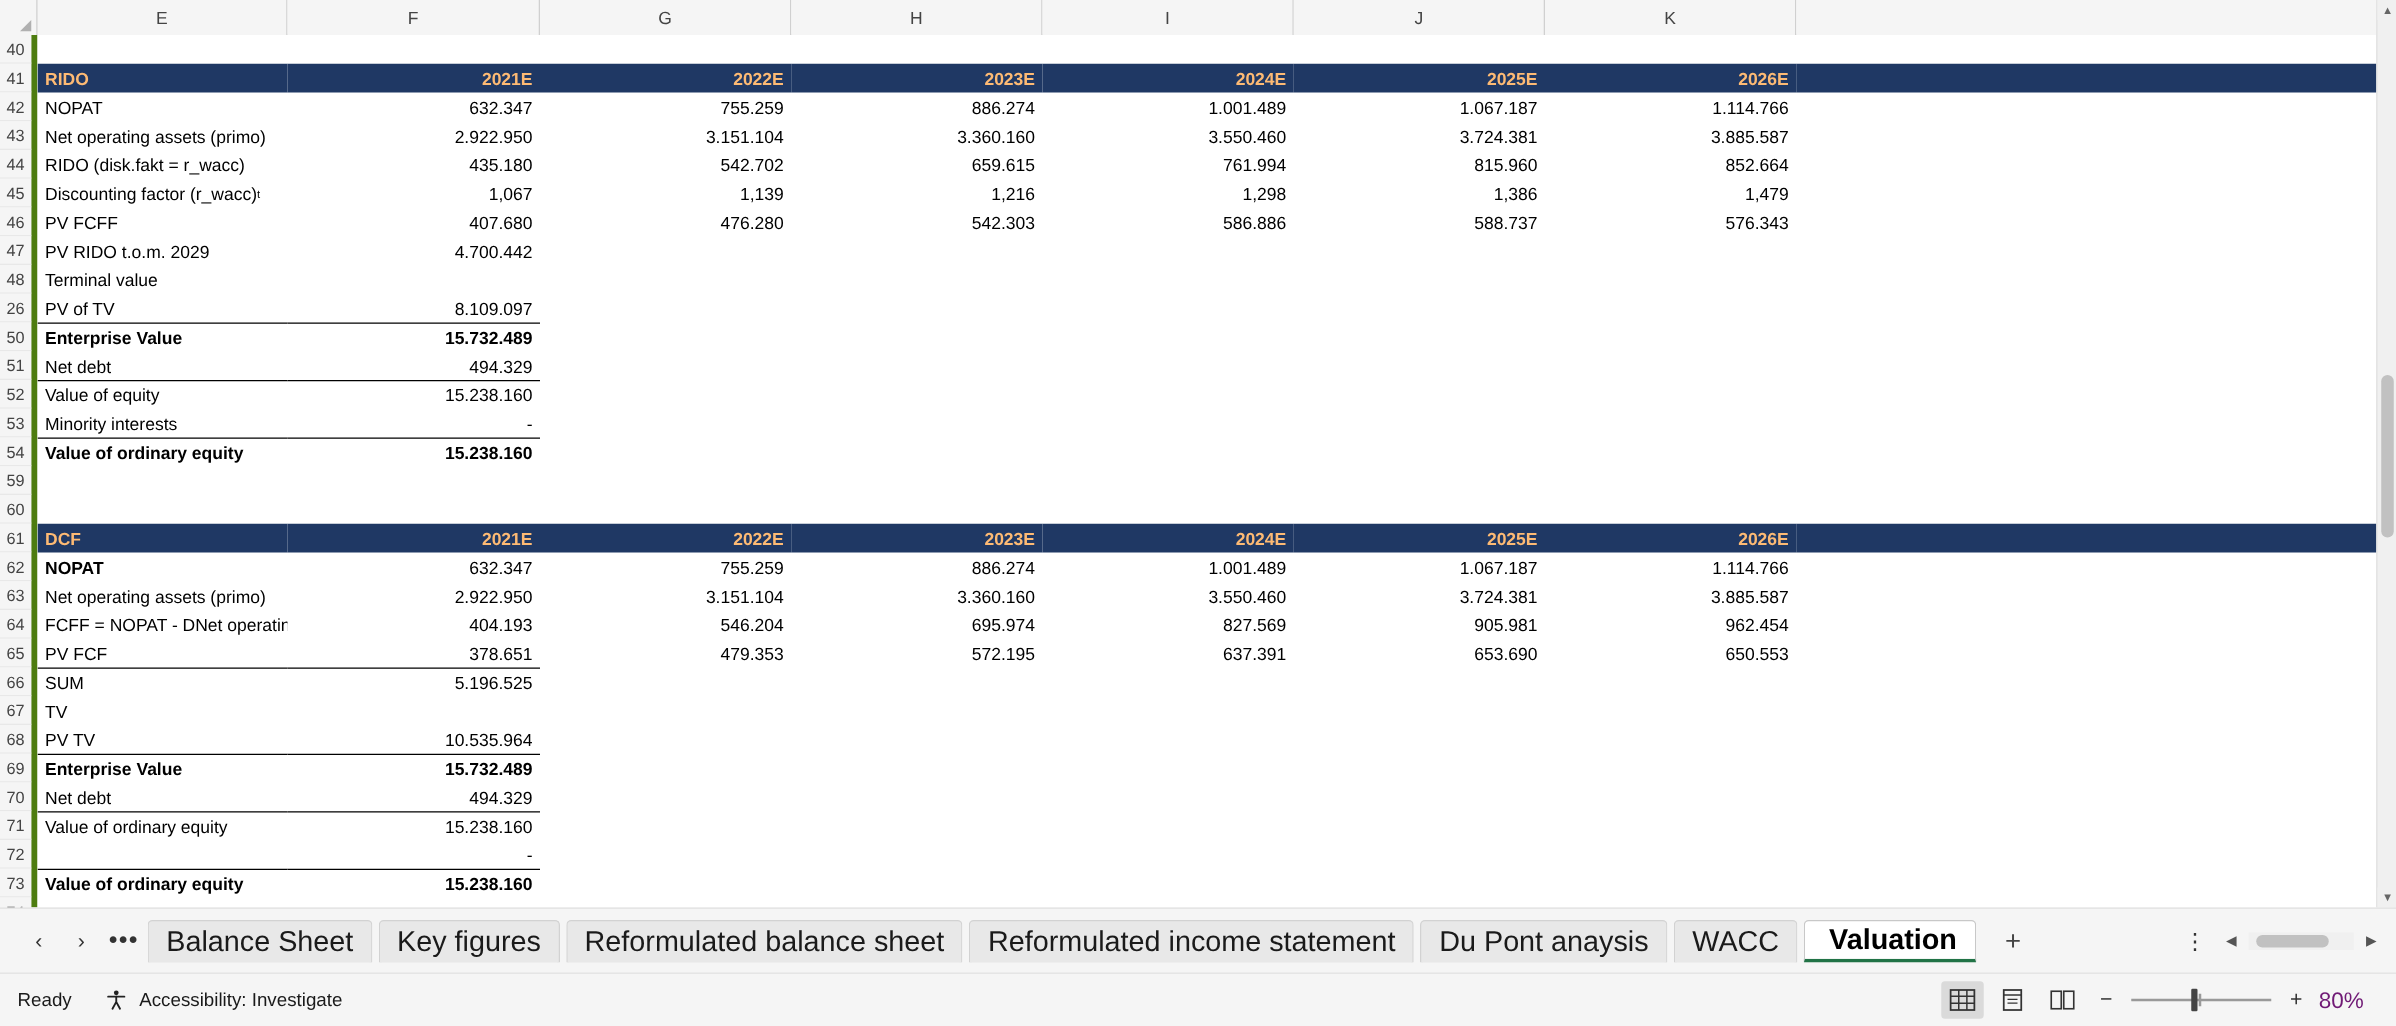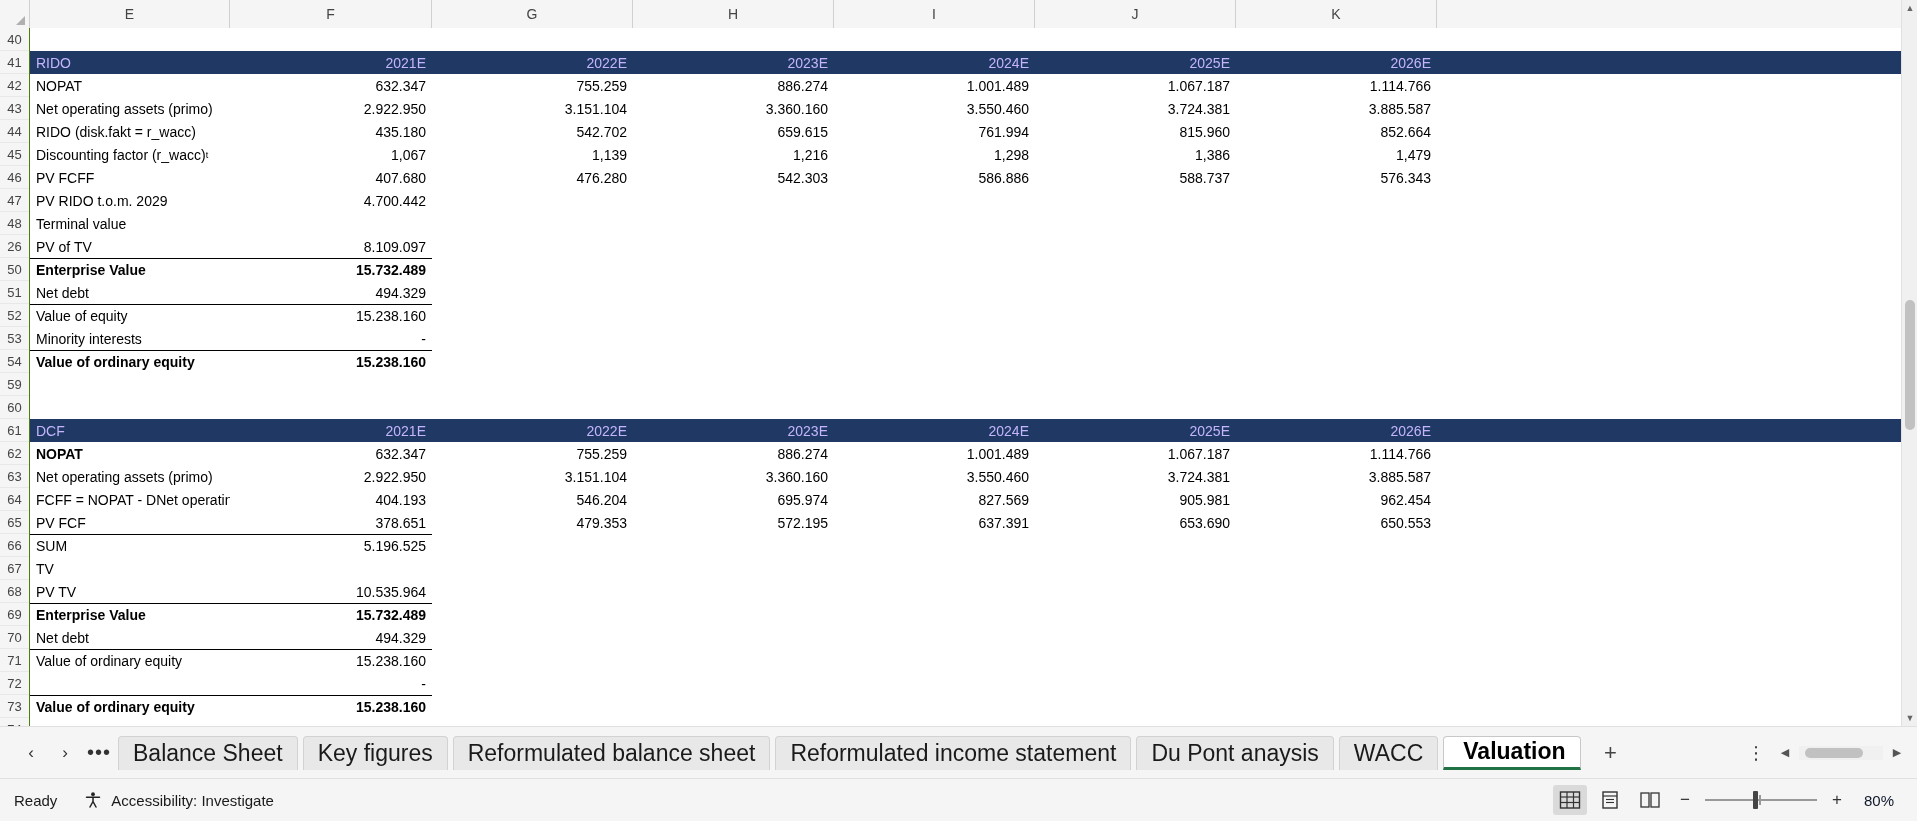--- a/index.html
+++ b/index.html
@@ -53,21 +53,21 @@
     user-select: none;
   }
 
   
   .rowhead-strip {
     position: absolute;
     top: 28px; left: 0;
     width: 30px;
     height: 698px;
     background: #f5f5f5;
-    border-right: 1px solid #4d7c0f;
+    border-right: 5px solid #4d7c0f;
   }
   .rowhead {
     height: 23px;
     font-size: 13px;
     color: #444;
     display: flex;
     align-items: center;
     justify-content: center;
     border-bottom: 1px solid #e8e8e8;
     background: #f5f5f5;
@@ -95,22 +95,22 @@
     display: flex;
     align-items: center;
     padding: 0 6px;
     white-space: nowrap;
     overflow: hidden;
   }
   .cell.num { justify-content: flex-end; }
   .cell.txt { justify-content: flex-start; }
   .cell.hdr {
     background: #1f3864;
-    color: #c4b5fd;
-    font-weight: normal;
+    color: #fdba74;
+    font-weight: bold;
   }
   .cell.bold { font-weight: bold; }
   .cell.topline { border-top: 1.5px solid #000; }
 
   
   .cE { width: 200px; }
   .cF { width: 202px; }
   .cG { width: 201px; }
   .cH { width: 201px; }
   .cI { width: 201px; }
@@ -285,23 +285,23 @@
   }
   .zoom-thumb {
     position: absolute;
     left: 48px; top: 3px;
     width: 5px; height: 18px;
     background: #444;
     border-radius: 1px;
   }
   .zoom-pct {
     width: 48px;
-    text-align: center;
-    font-size: 15px;
-    color: #0f172a;
+    text-align: left;
+    font-size: 18px;
+    color: #701a75;
     margin-left: 6px;
   }
   svg { display: block; }
 </style>
 </head>
 <body>
 
 <div id="app">
 
   <div class="colhead-bar">

